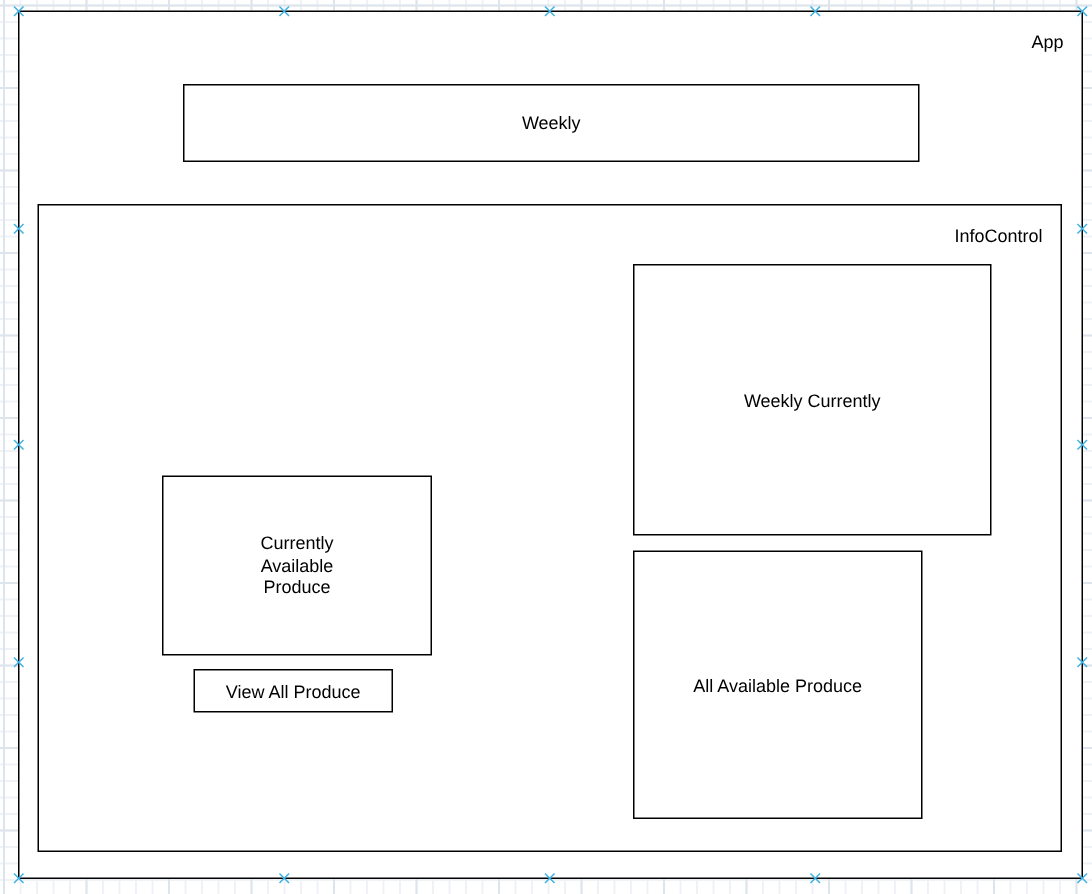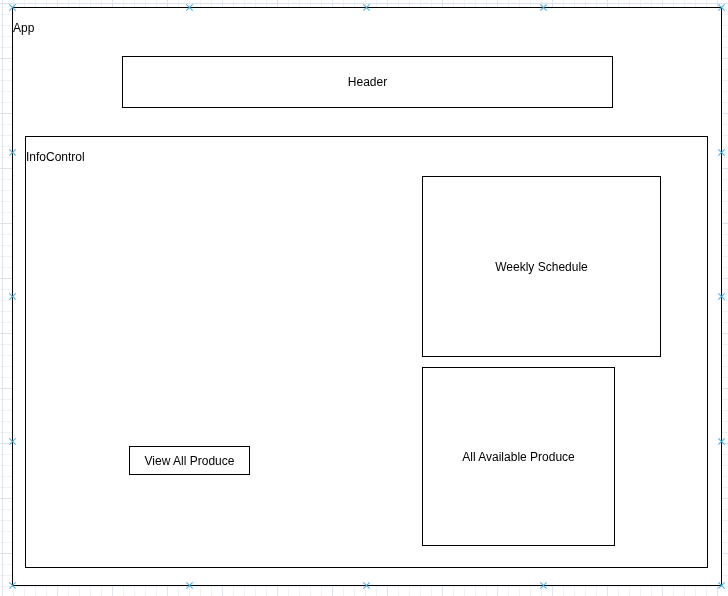--- a/index.html
+++ b/index.html
@@ -27,22 +27,22 @@
     box-sizing: border-box;
   }
   .center-label {
     display: flex;
     align-items: center;
     justify-content: center;
     text-align: center;
   }
   .container-label {
     position: absolute;
-    left: 0; right: 0;
-    text-align: left;
+    left: 0; right: 12px;
+    text-align: right;
     pointer-events: none;
   }
   .preline { white-space: pre-line; line-height: 1.2; }
   
   .handle {
     position: absolute;
     width: 9px; height: 9px;
     pointer-events: auto;
   }
   .handle::before, .handle::after {
@@ -55,35 +55,40 @@
   .handle::before { transform: rotate(45deg); }
   .handle::after  { transform: rotate(-45deg); }
 </style>
 </head>
 <body>
 
 <div class="shape" style="left:12px; top:7px; width:710px; height:579px;">
   <div class="container-label" style="top:13px;">App</div>
 
   <div class="shape center-label" style="left:109px; top:48px; width:491px; height:52px;">
-    <span>Header</span>
+    <span>Weekly</span>
   </div>
 
   <div class="shape" style="left:12px; top:128px; width:683px; height:432px;">
     <div class="container-label" style="top:13px;">InfoControl</div>
 
 
 
+    <div class="shape center-label" style="left:82px; top:180px; width:180px; height:120px;">
+      <span class="preline">Currently
+Available
+Produce</span>
+    </div>
 
-    <div class="shape center-label" style="left:103px; top:309px; width:121px; height:29px;">
+    <div class="shape center-label" style="left:103px; top:309px; width:133px; height:29px;">
       <span>View All Produce</span>
     </div>
 
     <div class="shape center-label" style="left:396px; top:39px; width:239px; height:181px;">
-      <span>Weekly Schedule</span>
+      <span>Weekly Currently</span>
     </div>
 
     <div class="shape center-label" style="left:396px; top:230px; width:193px; height:179px;">
       <span>All Available Produce</span>
     </div>
   </div>
 </div>
 
 <div class="handle" style="left:8px;   top:3px;"></div>
 <div class="handle" style="left:185px; top:3px;"></div>

